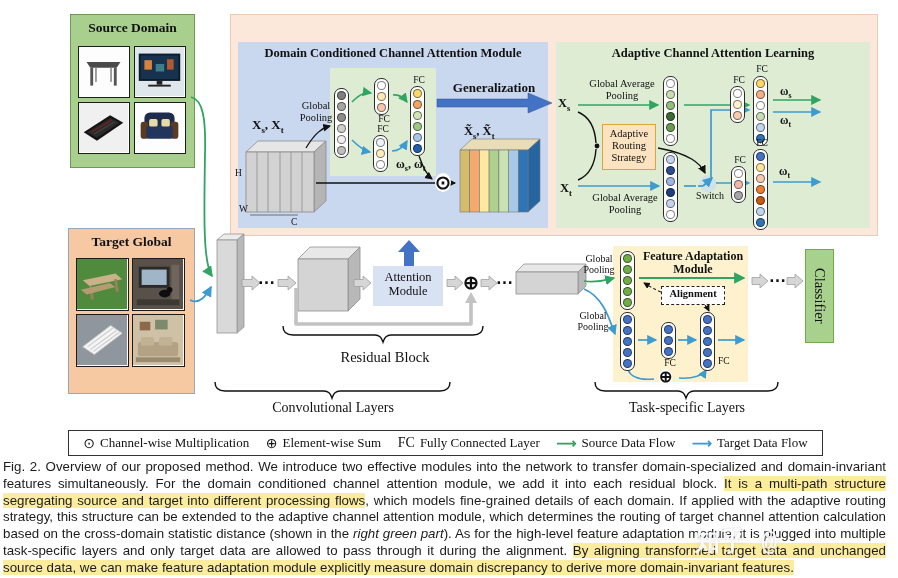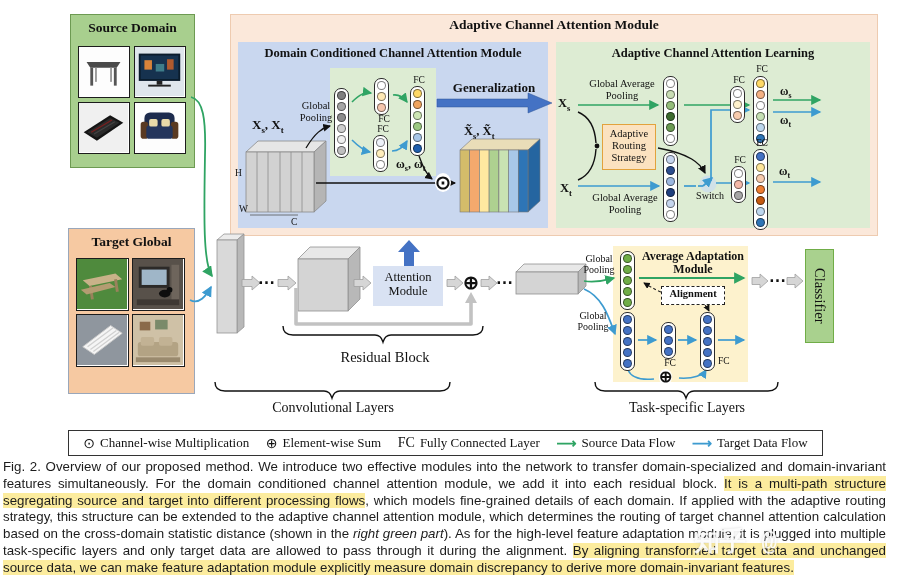--- a/index.html
+++ b/index.html
@@ -364,21 +364,20 @@
       <b style="background: rgb(68, 114, 196);"></b>
     </div>
   <div class="ccol" style="left:700px;top:312px">
       <b style="background: rgb(68, 114, 196);"></b>
       <b style="background: rgb(68, 114, 196);"></b>
       <b style="background: rgb(68, 114, 196);"></b>
       <b style="background: rgb(68, 114, 196);"></b>
       <b style="background: rgb(68, 114, 196);"></b>
     </div>
 
-  <div class="lbl ttl" style="left:230px;top:17px;width:648px;font-size:13.5px">Adaptive Channel Attention Module</div>
   <div class="lbl ttl" style="left:556px;top:46px;width:314px;font-size:12.5px">Adaptive Channel Attention Learning</div>
   <div class="lbl ttl" style="left:238px;top:46px;width:310px;font-size:12.5px">Domain Conditioned Channel Attention Module</div>
   <div class="lbl ttl" style="left:70px;top:20px;width:125px;font-size:13.5px">Source Domain</div>
   <div class="lbl ttl" style="left:68px;top:234px;width:127px;font-size:13.5px">Target Global</div>
 
   <div class="lbl math" style="left:252px;top:118px;font-size:13px">X<sub>s</sub>, X<sub>t</sub></div>
   <div class="lbl math" style="left:235px;top:168px;font-size:9.5px;font-weight:normal">H</div>
   <div class="lbl math" style="left:239px;top:204px;font-size:9.5px;font-weight:normal">W</div>
   <div class="lbl math" style="left:291px;top:217px;font-size:9.5px;font-weight:normal">C</div>
   <div class="lbl" style="left:296px;top:100px;width:40px;font-size:10.5px;text-align:center">Global Pooling</div>
@@ -401,21 +400,21 @@
   <div class="lbl" style="left:753px;top:138px;width:18px;font-size:9.5px;text-align:center">FC</div>
   <div class="lbl math" style="left:780px;top:85px;font-size:11.5px">ω<sub>s</sub></div>
   <div class="lbl math" style="left:780px;top:114px;font-size:11.5px">ω<sub>t</sub></div>
   <div class="lbl math" style="left:779px;top:165px;font-size:11.5px">ω<sub>t</sub></div>
 
   <div class="lbl" style="left:373px;top:270px;width:70px;font-size:12.5px;text-align:center;z-index:7">Attention Module</div>
   <div class="lbl" style="left:320px;top:349px;width:130px;font-size:14.5px;text-align:center">Residual Block</div>
   <div class="lbl" style="left:245px;top:400px;width:176px;font-size:14px;text-align:center">Convolutional Layers</div>
   <div class="lbl" style="left:599px;top:400px;width:176px;font-size:14px;text-align:center">Task-specific Layers</div>
 
-  <div class="lbl ttl" style="left:641px;top:250px;width:104px;font-size:12px;z-index:7">Average Adaptation Module</div>
+  <div class="lbl ttl" style="left:641px;top:250px;width:104px;font-size:12px;z-index:7">Feature Adaptation Module</div>
   <div class="lbl" style="left:578px;top:253px;width:42px;font-size:10px;text-align:center">Global Pooling</div>
   <div class="lbl" style="left:572px;top:310px;width:42px;font-size:10px;text-align:center">Global Pooling</div>
   <div class="lbl ttl" style="left:661px;top:288px;width:64px;font-size:10.5px;z-index:7">Alignment</div>
   <div class="lbl" style="left:662px;top:358px;width:16px;font-size:9.5px;text-align:center">FC</div>
   <div class="lbl" style="left:718px;top:356px;width:16px;font-size:9.5px">FC</div>
 
   <span class="dots" style="left:258px;top:274px">⋯</span>
   <span class="dots" style="left:496px;top:274px">⋯</span>
   <span class="dots" style="left:769px;top:272px">⋯</span>
   <span class="sym" style="left:435px;top:173px;font-size:19px">⊙</span>

